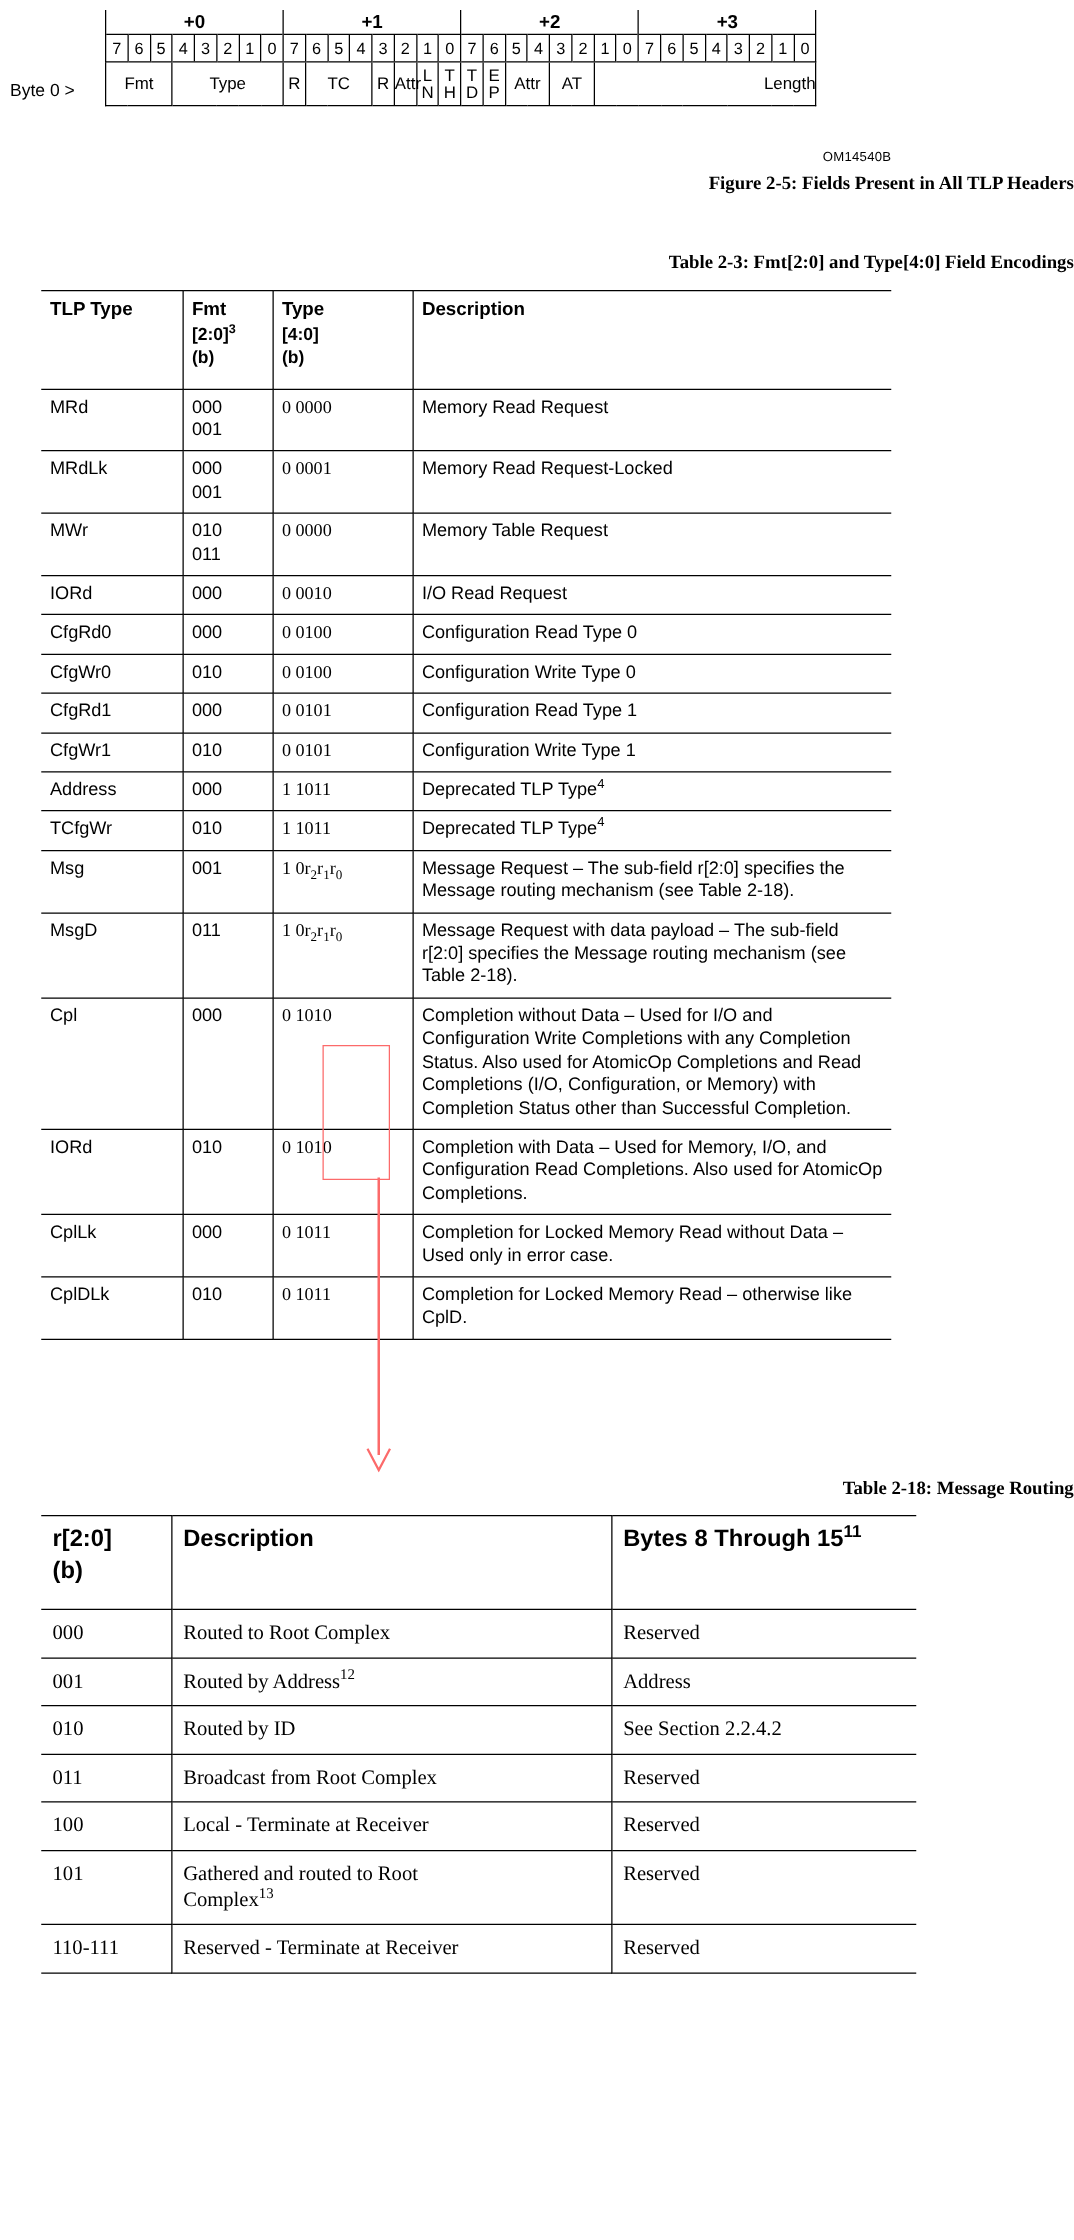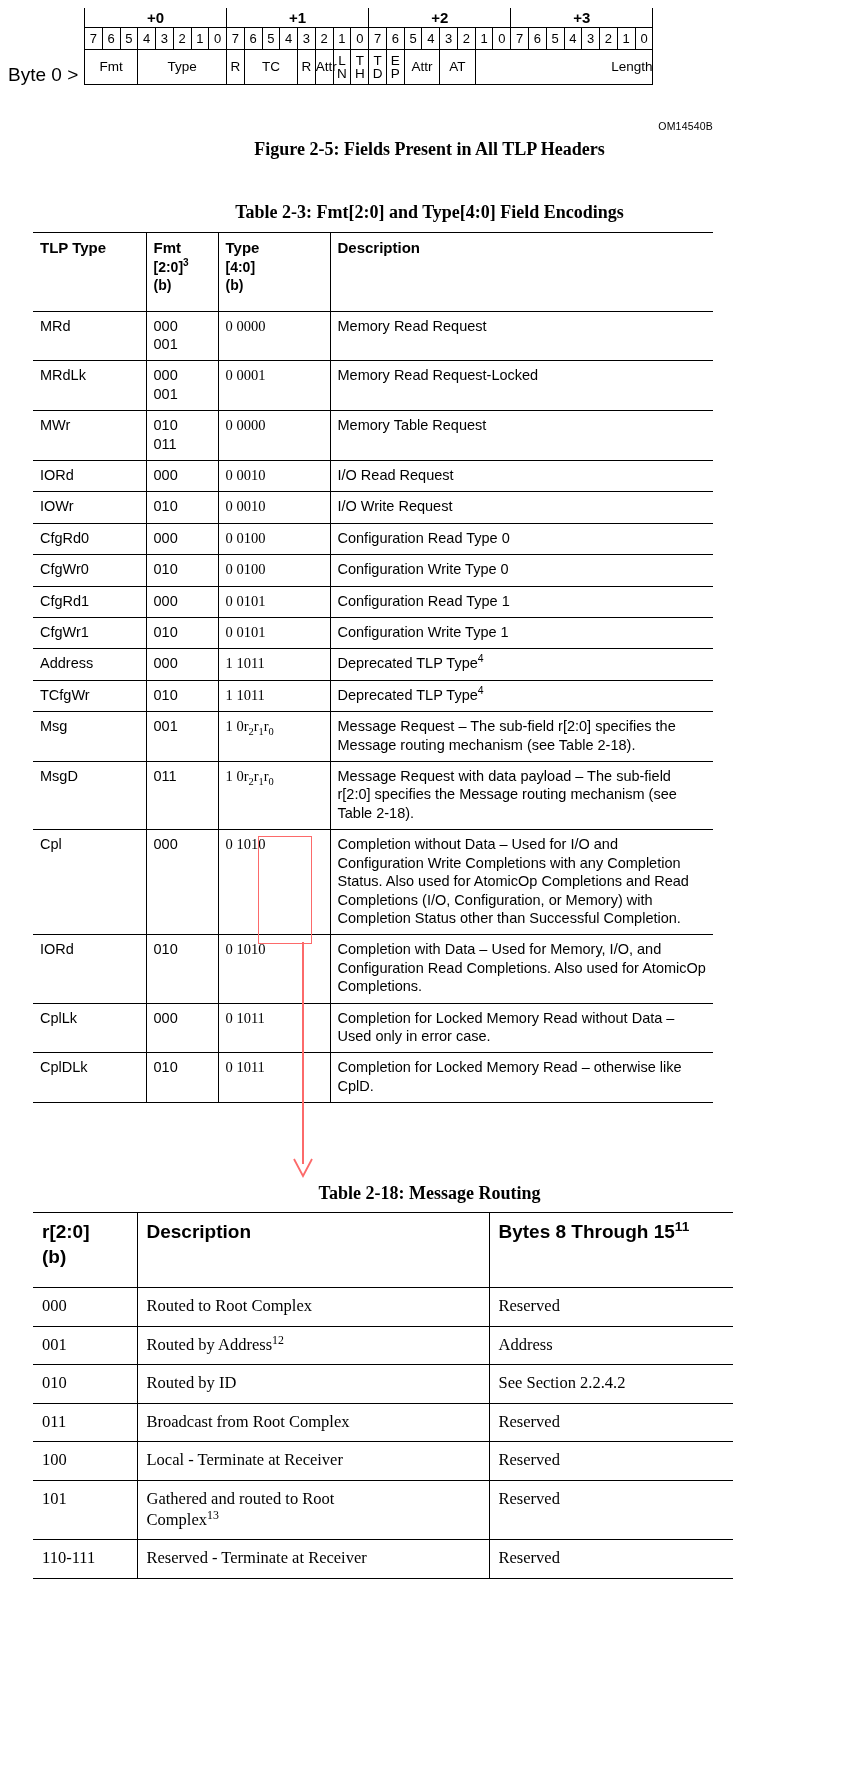--- a/index.html
+++ b/index.html
@@ -93,38 +93,38 @@
     border-right: 1.6px solid #000;
     text-align: right;
   }
   td.tiny { font-size: 8.5px; }
   td.stack { font-size: 12px; line-height: 0.92; }
 
   .byte0-label {
     position: absolute;
     left: 8px;
     top: 56px;
-    font-size: 19px;
+    font-size: 14px;
     font-family: "Liberation Sans", sans-serif;
     white-space: nowrap;
   }
   .om-number {
     position: absolute;
     right: 146px;
     top: 112px;
     font-size: 10.5px;
     font-family: "Liberation Sans", sans-serif;
     letter-spacing: 0.2px;
   }
 
   .caption {
     font-family: "Liberation Serif", serif;
     font-weight: bold;
-    font-size: 18px;
-    text-align: center;
+    font-size: 15px;
+    text-align: right;
     color: #000;
   }
   .caption-fig25 {
     position: absolute;
     left: 0; right: 0;
     top: 139px;
   }
   .caption-t23 {
     position: absolute;
     left: 0; right: 0;
@@ -395,26 +395,20 @@
             <td class="typecell">0 0000</td>
             <td>Memory Table Request</td>
           </tr>
           <tr>
             <td>IORd</td>
             <td class="multi">000</td>
             <td class="typecell">0 0010</td>
             <td>I/O Read Request</td>
           </tr>
           <tr>
-            <td>IOWr</td>
-            <td class="multi">010</td>
-            <td class="typecell">0 0010</td>
-            <td>I/O Write Request</td>
-          </tr>
-          <tr>
             <td>CfgRd0</td>
             <td class="multi">000</td>
             <td class="typecell">0 0100</td>
             <td>Configuration Read Type 0</td>
           </tr>
           <tr>
             <td>CfgWr0</td>
             <td class="multi">010</td>
             <td class="typecell">0 0100</td>
             <td>Configuration Write Type 0</td>

